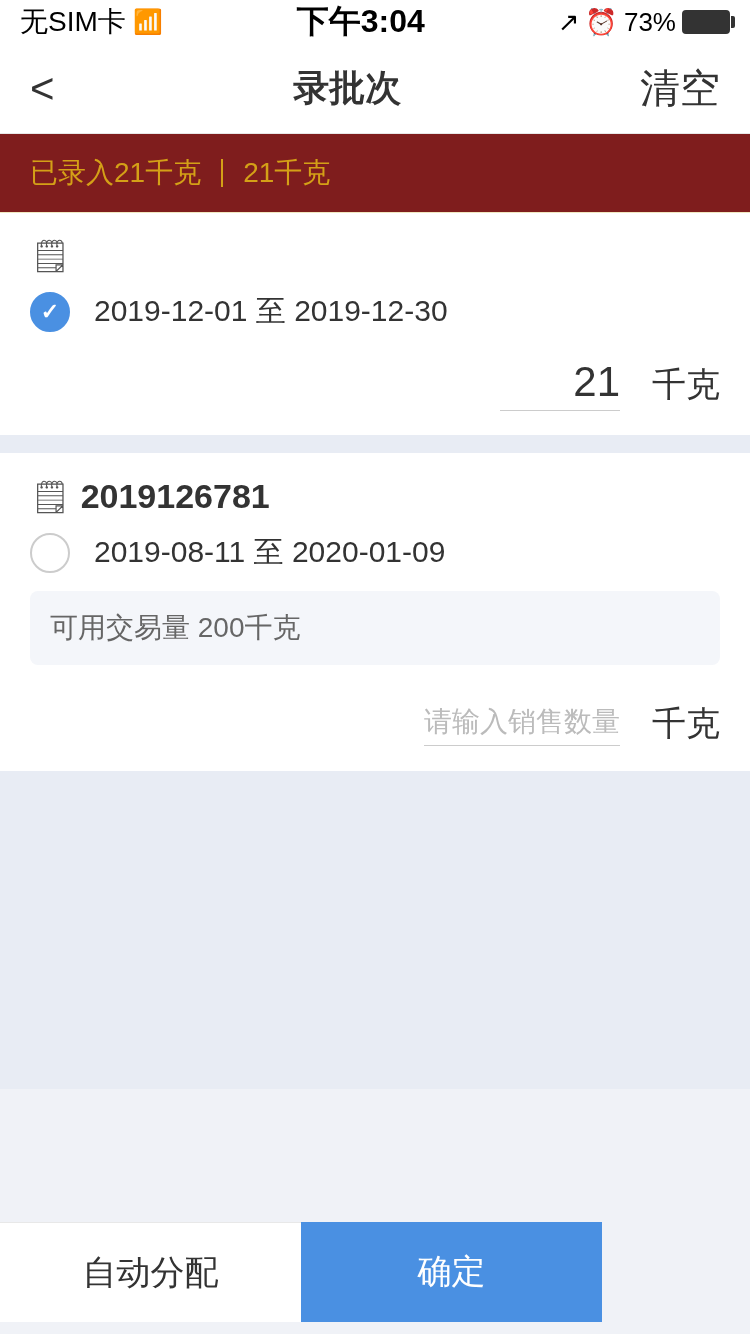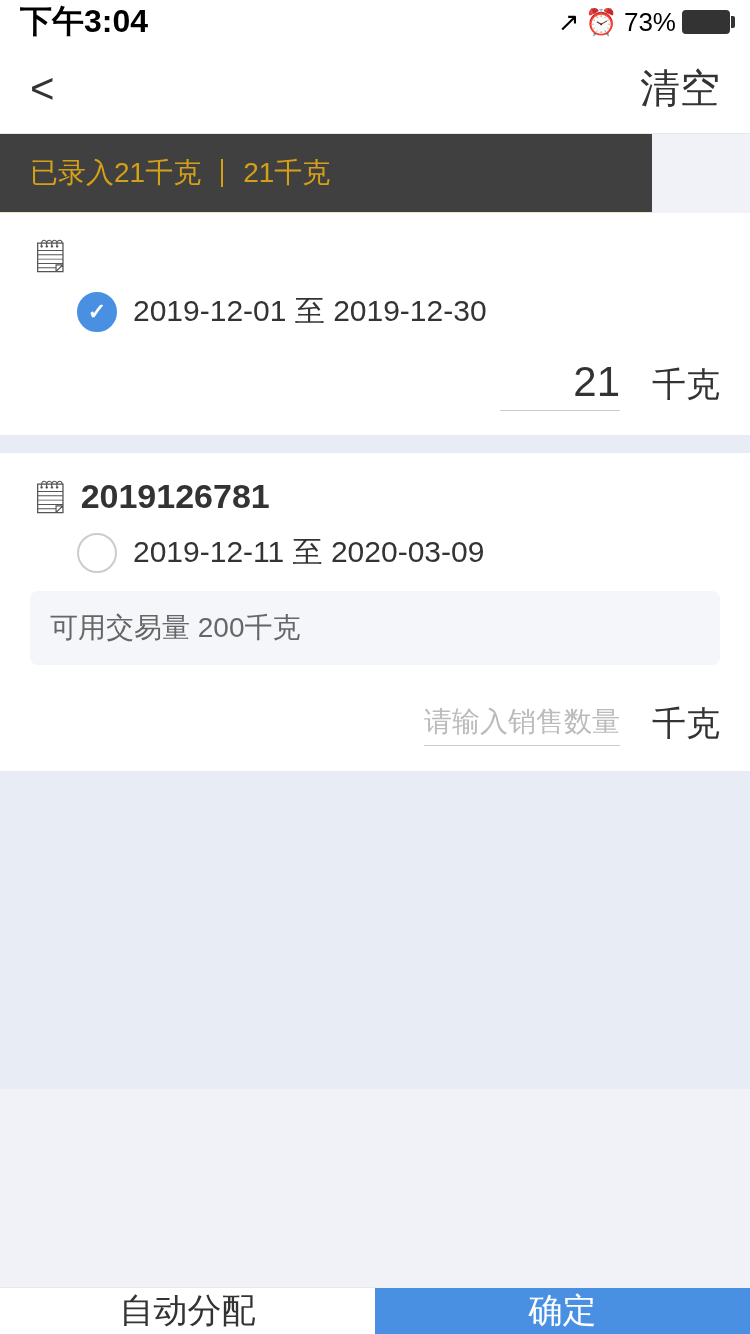--- a/index.html
+++ b/index.html
@@ -86,22 +86,22 @@
       color: #333;
     }
     .nav-action {
       font-size: 40px;
       color: #333;
       cursor: pointer;
     }
 
     
     .info-banner {
-      width: 652px;
-      background: #404040;
+      width: 750px;
+      background: #7f1d1d;
       padding: 20px 30px;
       display: flex;
       align-items: center;
       gap: 20px;
       border-bottom: 1px solid #f0e8c0;
     }
     .info-banner-label {
       font-size: 28px;
       color: #d4a017;
       font-weight: 500;
@@ -134,22 +134,21 @@
     }
     .batch-id {
       font-size: 34px;
       font-weight: 600;
       color: #333;
     }
     .batch-card-date-row {
       padding: 6px 30px 10px 30px;
       display: flex;
       align-items: center;
-      gap: 16px;
-      margin-left: 47px;
+      gap: 24px;
     }
     .radio-circle {
       width: 40px;
       height: 40px;
       border-radius: 50%;
       border: 2px solid #ccc;
       background: #fff;
       flex-shrink: 0;
       display: flex;
       align-items: center;
@@ -217,26 +216,25 @@
     
     .section-divider {
       width: 750px;
       height: 18px;
       background: #e8ecf4;
     }
 
     
     .bottom-bar {
       position: fixed;
-      bottom: 0;
+      bottom: 12px;
       left: 0;
-      width: 750px;
+      width: 602px;
       height: 100px;
       display: flex;
-      align-items: flex-end;
     }
     .btn-auto {
       flex: 1;
       background: #fff;
       border: none;
       font-size: 34px;
       color: #333;
       font-weight: 500;
       cursor: pointer;
       display: flex;
@@ -265,31 +263,36 @@
     }
 
     .content-wrapper {
       padding-bottom: 100px;
     }
   </style>
 </head>
 <body>
 
 <div class="status-bar">
+  <div class="status-left">
+    <span>无SIM卡</span>
+    <span class="wifi-icon">📶</span>
+  </div>
   <div class="status-center">下午3:04</div>
   <div class="status-right">
     <span>↗</span>
     <span>⏰</span>
     <span>73%</span>
     <span class="battery-icon"></span>
   </div>
 </div>
 
 <div class="nav-bar">
   <span class="nav-back">&lt;</span>
+  <span class="nav-title">录批次</span>
   <span class="nav-action">清空</span>
 </div>
 
 <div class="info-banner">
   <span class="info-banner-label">已录入21千克</span>
   <div class="info-banner-divider"></div>
   <span class="info-banner-value">21千克</span>
 </div>
 
 <div class="content-wrapper">
@@ -312,21 +315,21 @@
 
   <div class="section-divider"></div>
 
   <div class="batch-card">
     <div class="batch-card-header">
       <span class="batch-icon">🗒</span>
       <span class="batch-id">2019126781</span>
     </div>
     <div class="batch-card-date-row">
       <div class="radio-circle"></div>
-      <span class="batch-date">2019-12-11 至 2020-03-09</span>
+      <span class="batch-date">2019-08-11 至 2020-01-09</span>
     </div>
     <div class="batch-avail-row">
       <span class="batch-avail-text">可用交易量 200千克</span>
     </div>
     <div class="quantity-row">
       <div class="quantity-input-wrapper">
         <span class="quantity-placeholder">请输入销售数量</span>
       </div>
       <span class="quantity-unit">千克</span>
     </div>

